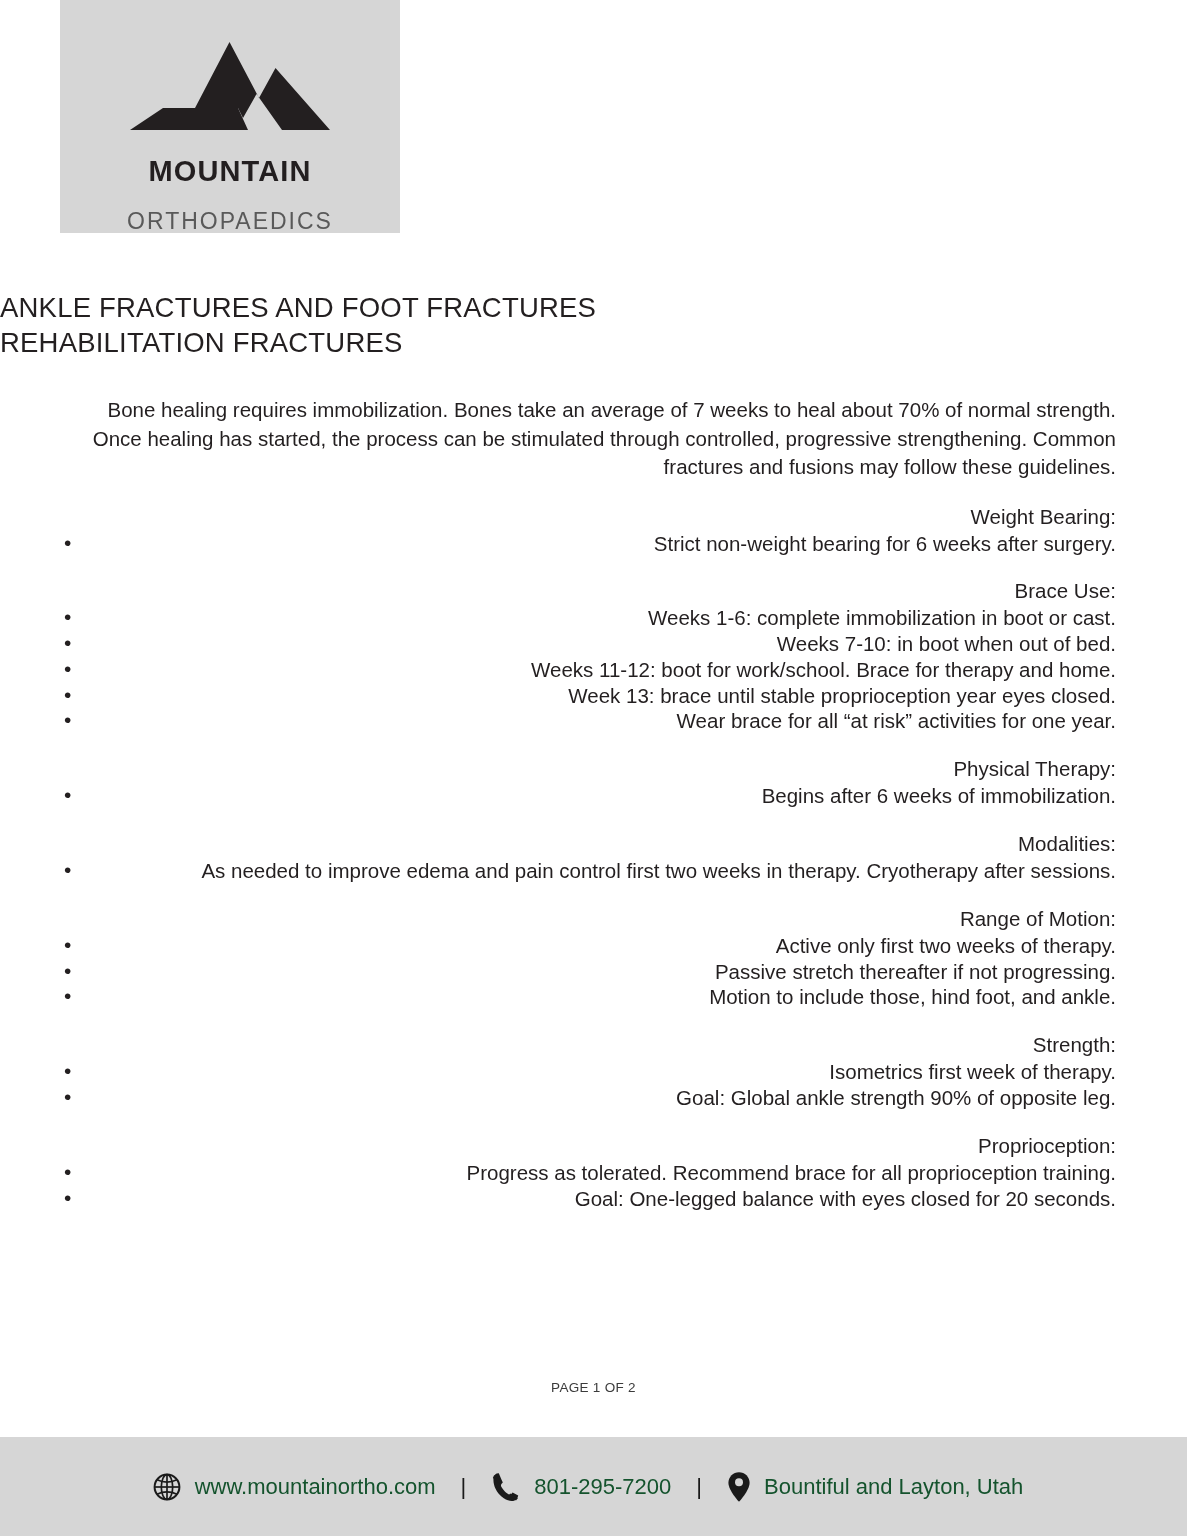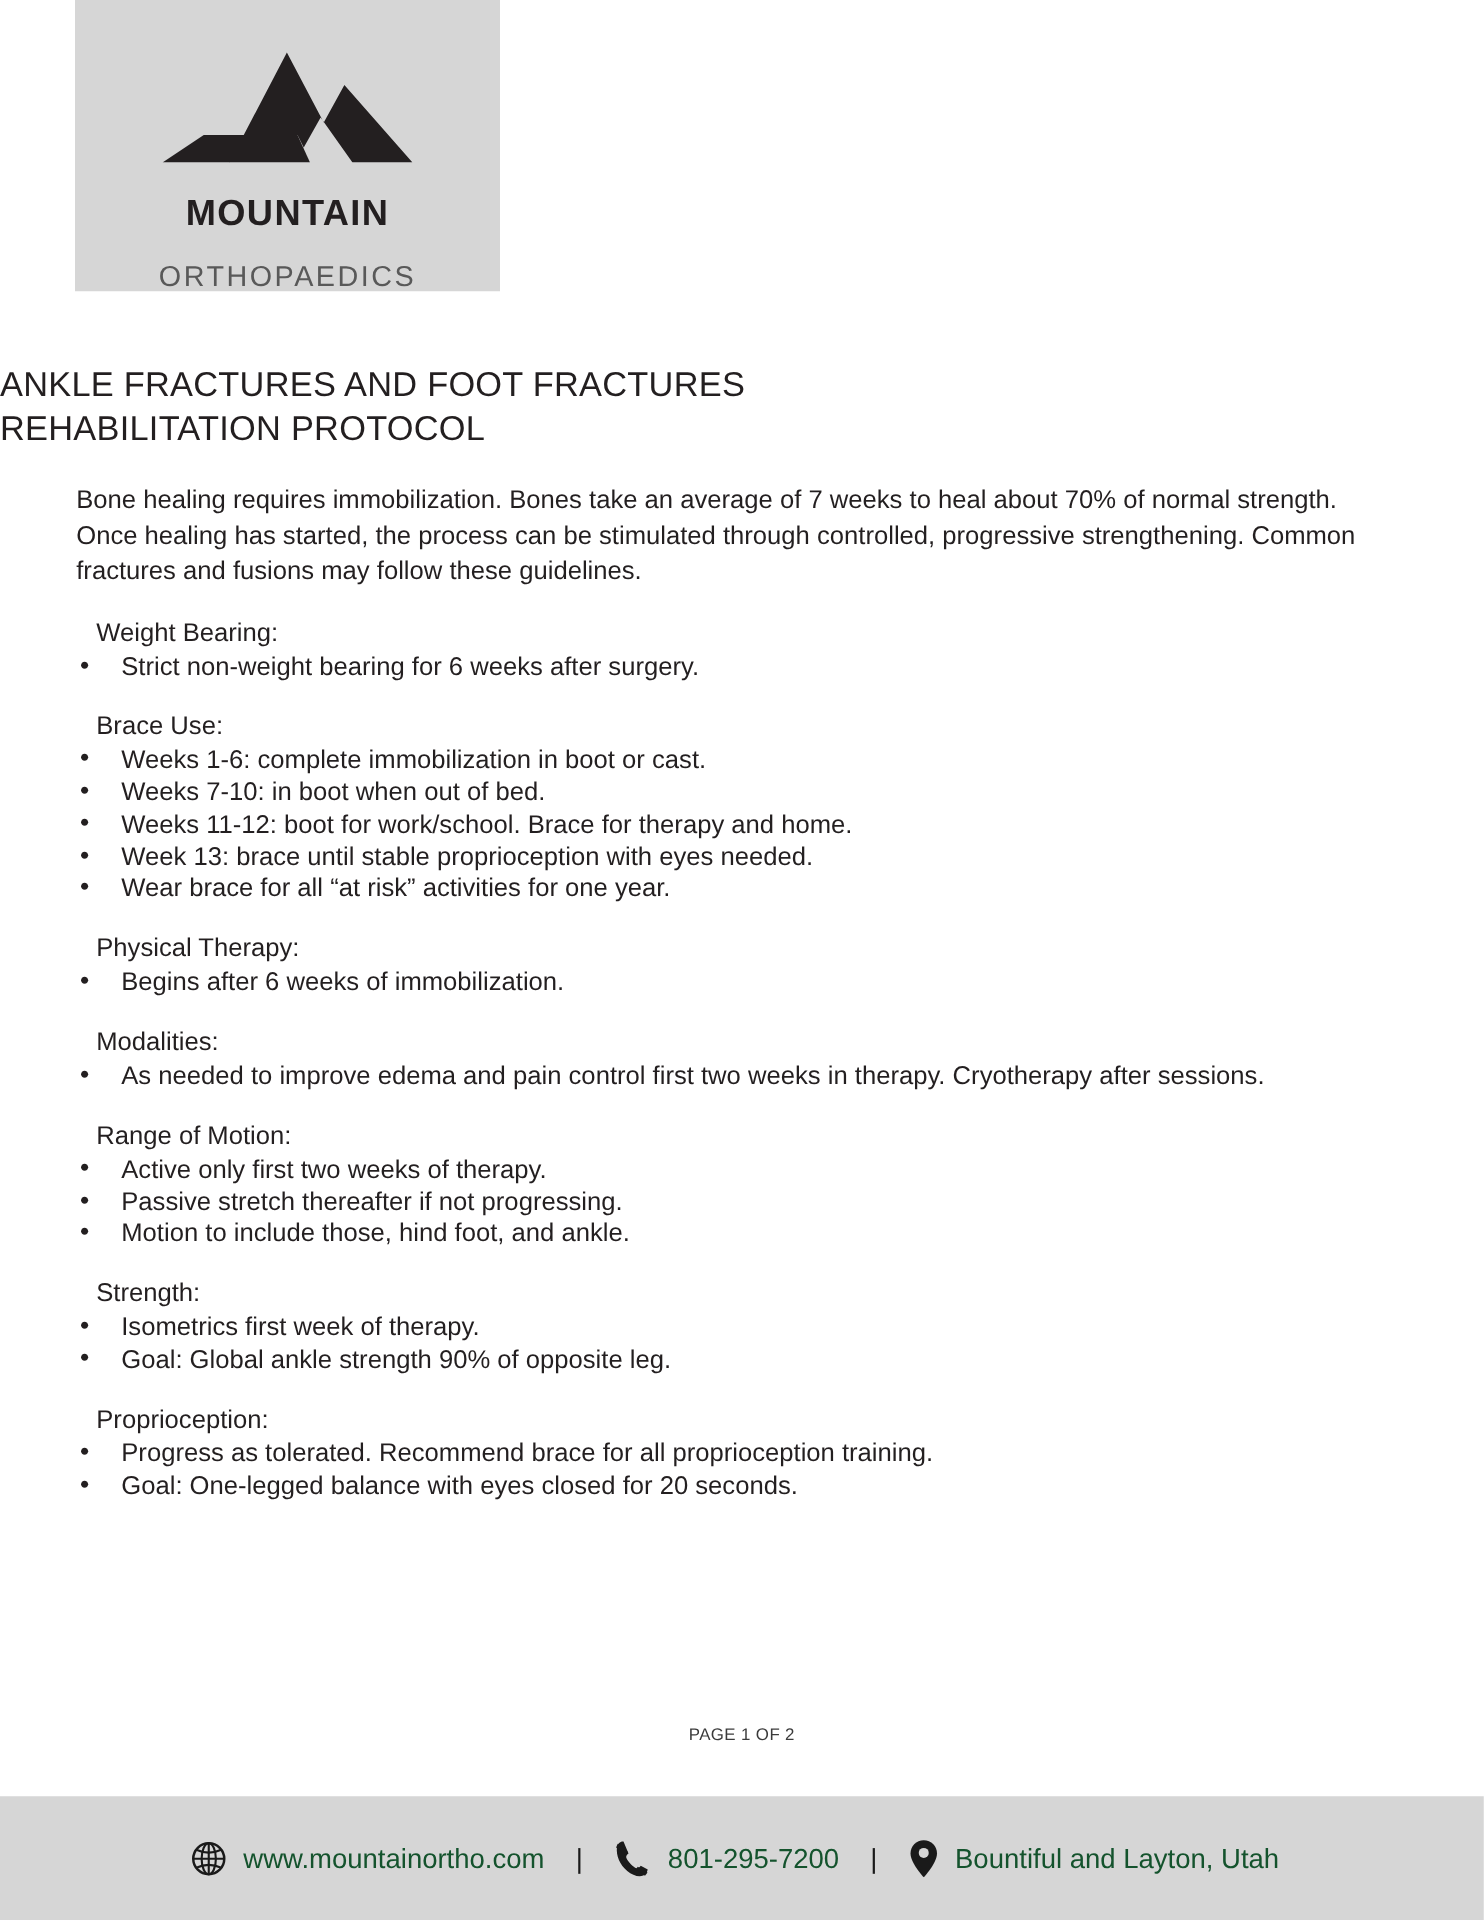--- a/index.html
+++ b/index.html
@@ -66,22 +66,23 @@
     font-weight: 400;
     letter-spacing: 0.2px;
     color: #231f20;
   }
   .doc-title .tline { display: block; }
 
   
   .content {
     position: absolute;
     left: 61px;
-    top: 386px;
+    top: 396px;
     width: 1055px;
+    text-align: right;
   }
   .intro {
     font-size: 20.5px;
     line-height: 28.5px;
     color: #231f20;
     margin: 0 0 0 0;
   }
 
   .section { margin-top: 22px; }
   .section-head {
@@ -169,39 +170,39 @@
   <svg class="logo-mark" viewBox="0 0 200 92" aria-hidden="true">
     <path d="M53.5 92 L99.5 4 L129 60 L145.5 30 L200 92 L152 92 L126.5 56 L113 80 L108 70 L36 70 Z" fill="#231f20"></path>
     <path d="M0 92 L33 70 L108 70 L118 92 Z" fill="#231f20"></path>
   </svg>
   <div class="logo-word">MOUNTAIN</div>
   <div class="logo-sub">ORTHOPAEDICS</div>
 </div>
 
 <h1 class="doc-title">
   <span class="tline">ANKLE FRACTURES AND FOOT FRACTURES</span>
-  <span class="tline">REHABILITATION PROTOCOL</span>
+  <span class="tline">REHABILITATION FRACTURES</span>
 </h1>
 
 <div class="content">
   <p class="intro">Bone healing requires immobilization. Bones take an average of 7 weeks to heal about 70% of normal strength. Once healing has started, the process can be stimulated through controlled, progressive strengthening. Common fractures and fusions may follow these guidelines.</p>
   <div id="sections-host">
       <div class="section">
         <div class="section-head">Weight Bearing:</div>
         <ul class="bullets">
           <li>Strict non-weight bearing for 6 weeks after surgery.</li>
         </ul>
       </div>
       <div class="section">
         <div class="section-head">Brace Use:</div>
         <ul class="bullets">
           <li>Weeks 1-6: complete immobilization in boot or cast.</li>
           <li>Weeks 7-10: in boot when out of bed.</li>
           <li>Weeks 11-12: boot for work/school. Brace for therapy and home.</li>
-          <li>Week 13: brace until stable proprioception with eyes needed.</li>
+          <li>Week 13: brace until stable proprioception year eyes closed.</li>
           <li>Wear brace for all “at risk” activities for one year.</li>
         </ul>
       </div>
       <div class="section">
         <div class="section-head">Physical Therapy:</div>
         <ul class="bullets">
           <li>Begins after 6 weeks of immobilization.</li>
         </ul>
       </div>
       <div class="section">

